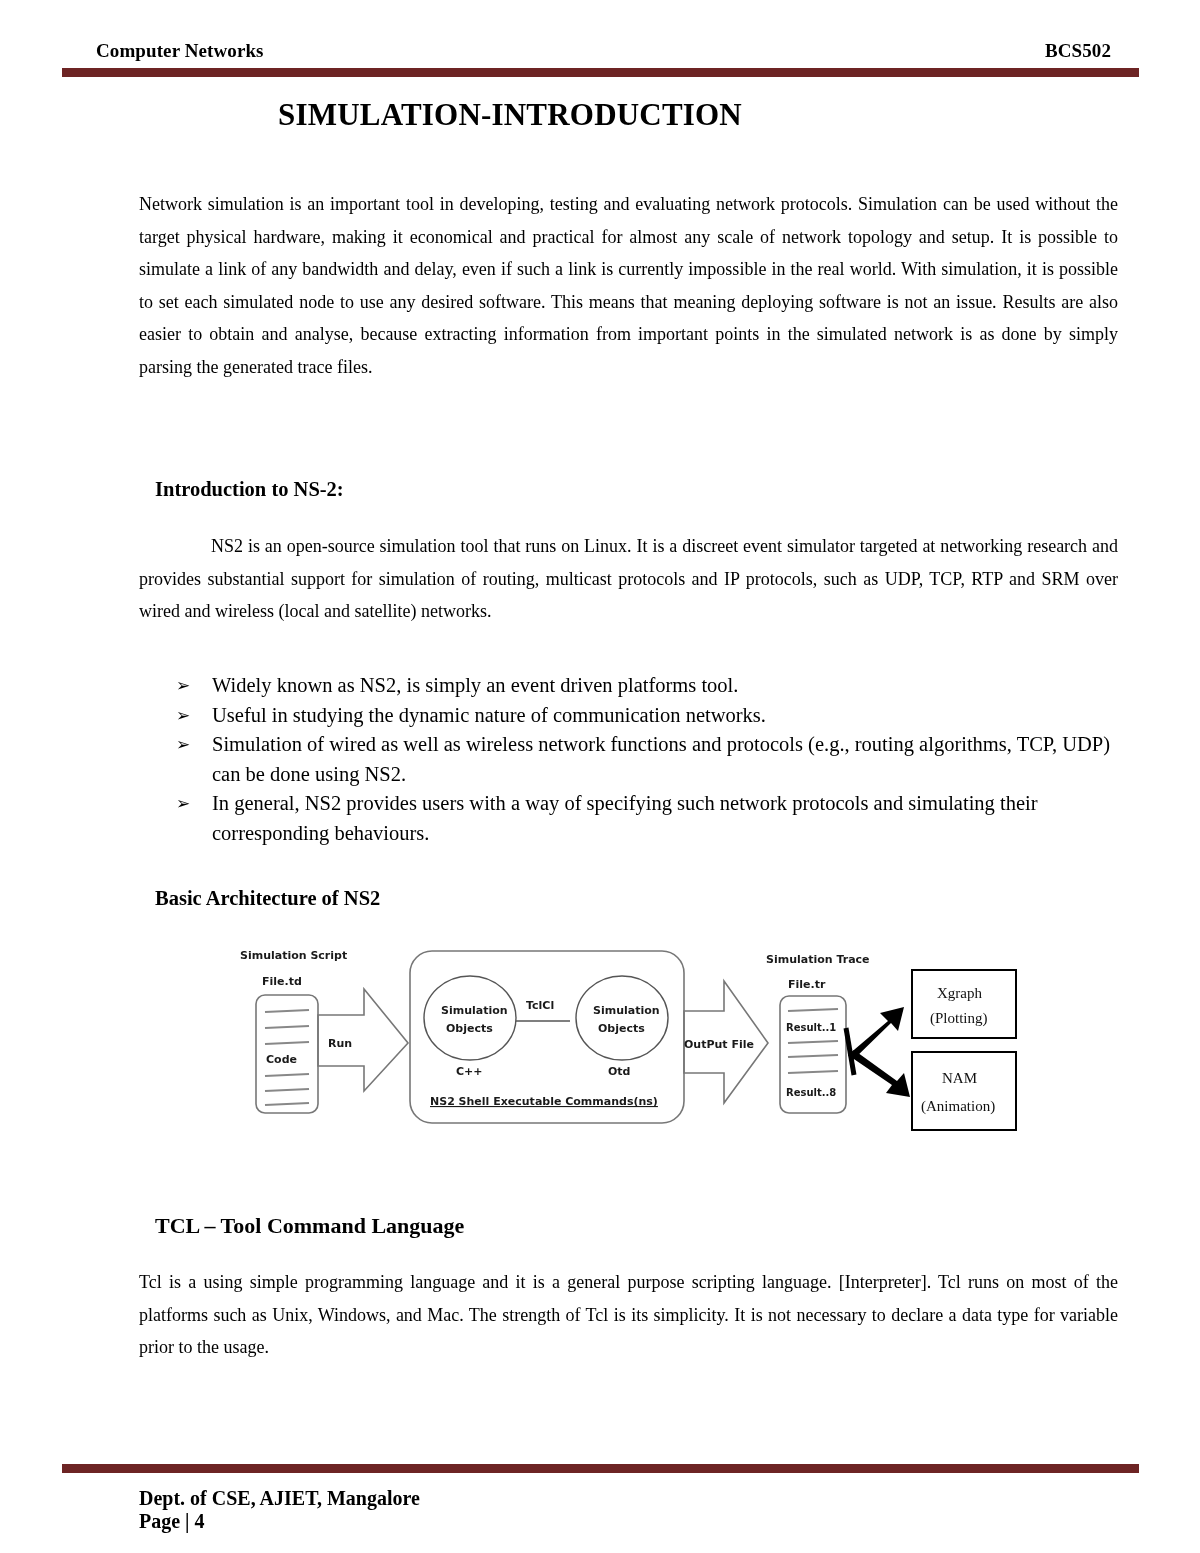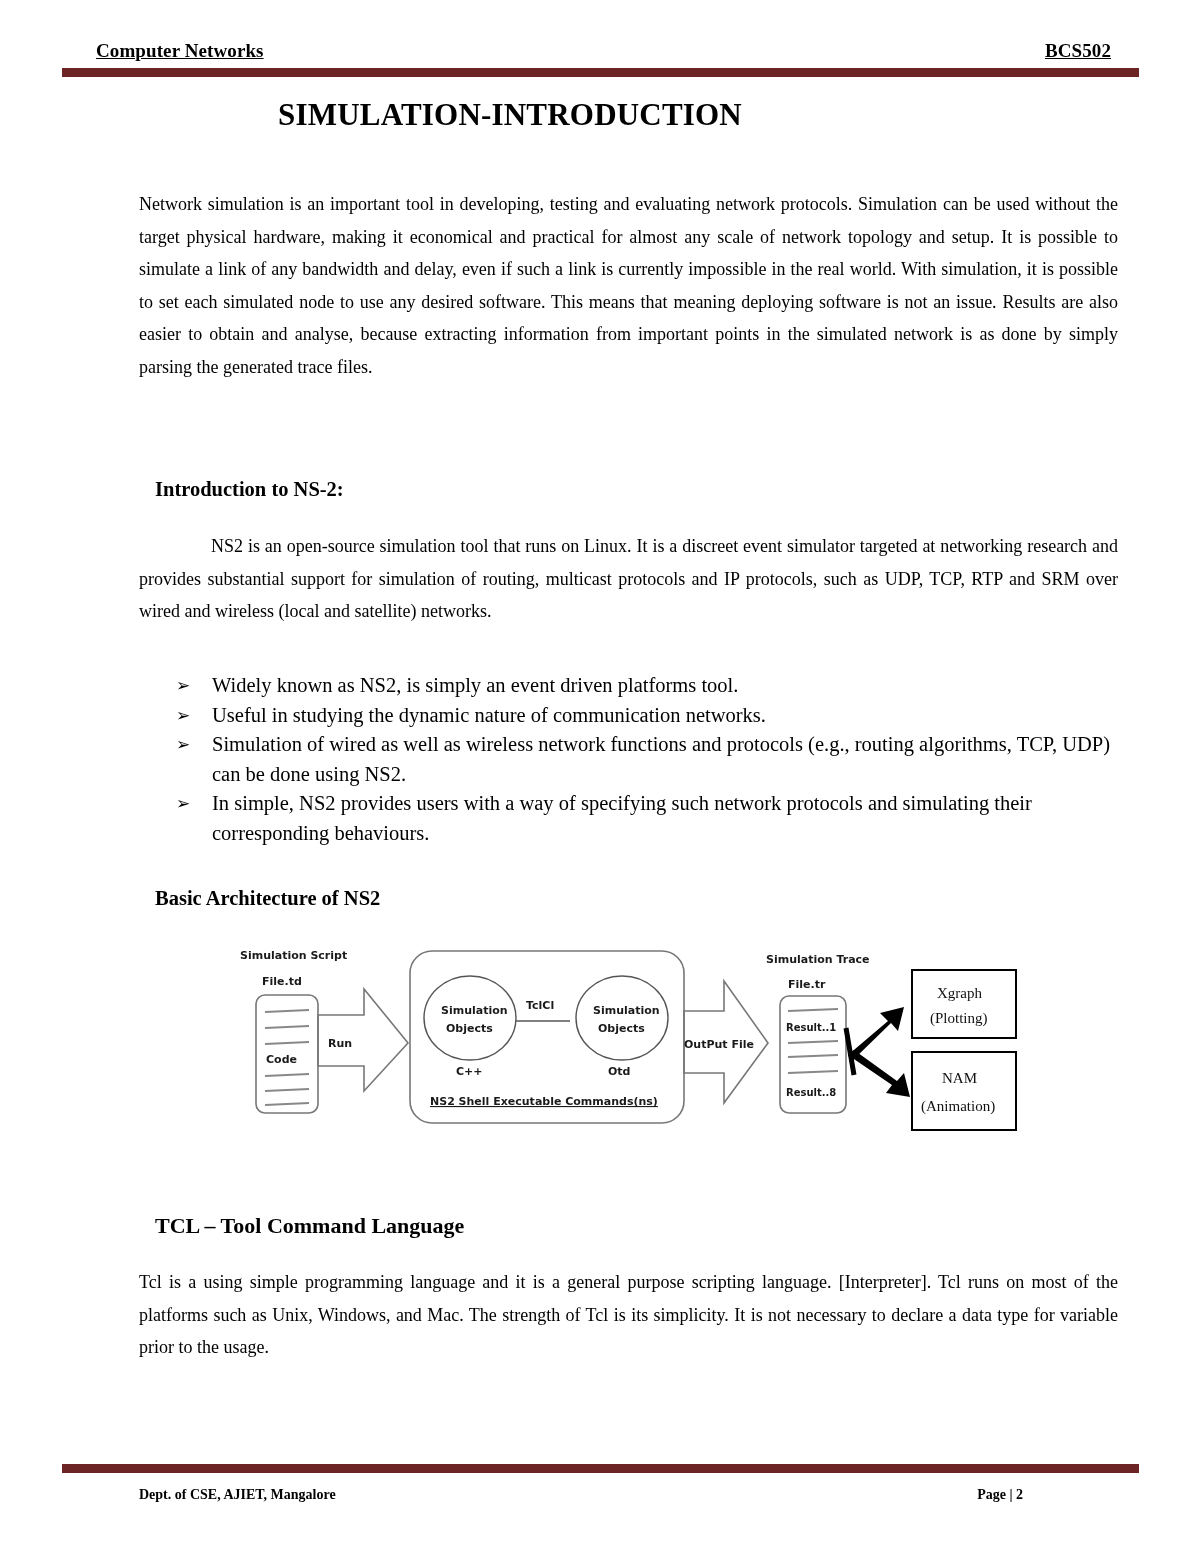--- a/index.html
+++ b/index.html
@@ -27,21 +27,20 @@
     position: absolute;
     left: 96px;
     top: 40px;
     width: 1015px;
     display: flex;
     justify-content: space-between;
     align-items: baseline;
     font-weight: bold;
     font-size: 19px;
     letter-spacing: 0.1px;
-    text-decoration: underline;
   }
   .rule-top {
     position: absolute;
     left: 62px;
     top: 68px;
     width: 1077px;
     height: 9px;
     background: #6d2424;
   }
   .rule-bottom {
@@ -54,23 +53,24 @@
   }
 
   
   .footer {
     position: absolute;
     left: 139px;
     top: 1487px;
     width: 900px;
     display: flex;
     justify-content: space-between;
-    align-items: center;
-    font-weight: bold;
-    font-size: 14px;
+    align-items: flex-start;
+    font-weight: bold;
+    font-size: 20px;
+    flex-direction: column;
   }
   .footer .page-no {
     padding-right: 16px;
   }
 
   
   .doc-title {
     position: absolute;
     left: 0;
     top: 97px;
@@ -164,21 +164,21 @@
     <div class="bullet">
       <span class="marker">➢</span>
       <span class="btext">Useful in studying the dynamic nature of communication networks.</span>
     </div>
     <div class="bullet">
       <span class="marker">➢</span>
       <span class="btext">Simulation of wired as well as wireless network functions and protocols (e.g., routing algorithms, TCP, UDP) can be done using NS2.</span>
     </div>
     <div class="bullet">
       <span class="marker">➢</span>
-      <span class="btext">In simple, NS2 provides users with a way of specifying such network protocols and simulating their corresponding behaviours.</span>
+      <span class="btext">In general, NS2 provides users with a way of specifying such network protocols and simulating their corresponding behaviours.</span>
     </div>
   </div>
 
   <div class="heading h-arch">Basic Architecture of NS2</div>
 
   <div class="diagram">
     <svg width="790" height="205" viewBox="0 0 790 205" xmlns="http://www.w3.org/2000/svg">
       <style>
         .dlbl { font-family: "DejaVu Sans", sans-serif; font-weight: bold; font-size: 11px; fill: #1a1a1a; }
         .dlbl-sm { font-family: "DejaVu Sans", sans-serif; font-weight: bold; font-size: 10px; fill: #1a1a1a; }
@@ -262,16 +262,16 @@
       </g>
     </svg>
   </div>
 
   <div class="heading h-tcl">TCL – Tool Command Language</div>
   <div class="para p-tcl">Tcl is a using simple programming language and it is a general purpose scripting language. [Interpreter]. Tcl runs on most of the platforms such as Unix, Windows, and Mac. The strength of Tcl is its simplicity. It is not necessary to declare a data type for variable prior to the usage.</div>
 
   <div class="rule-bottom"></div>
   <div class="footer">
     <span>Dept. of CSE, AJIET, Mangalore</span>
-    <span class="page-no">Page | 2</span>
+    <span class="page-no">Page | 4</span>
   </div>
 
 </div>
 
 </body></html>

